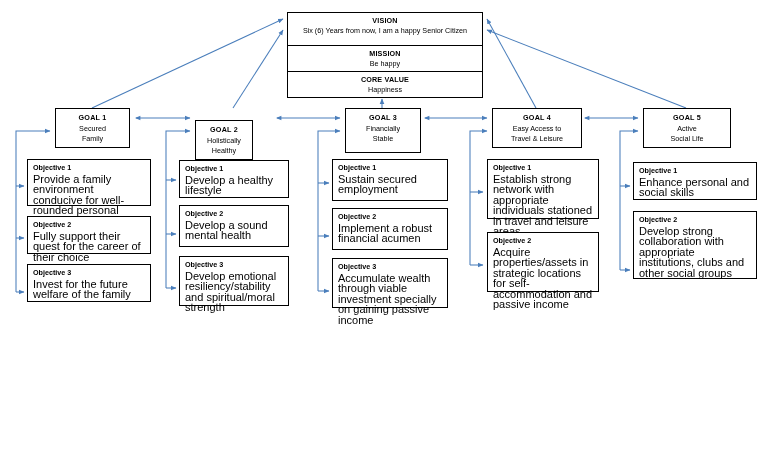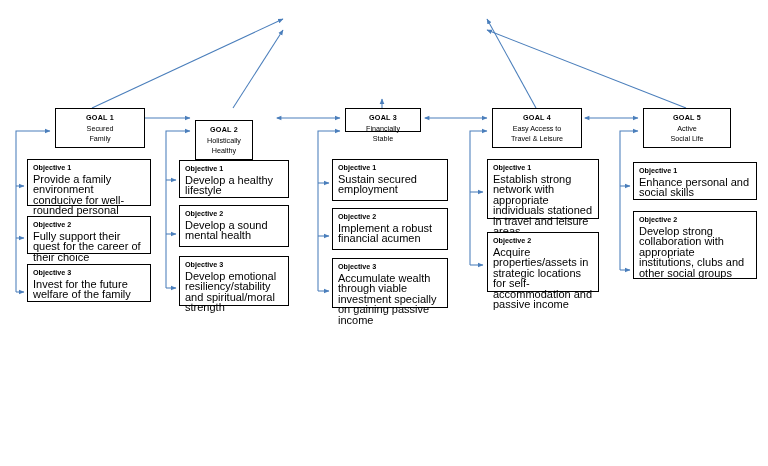--- a/index.html
+++ b/index.html
@@ -148,22 +148,36 @@
       <path d="M470,192 L483,192" marker-end="url(#ah)"></path>
       <path d="M470,265 L483,265" marker-end="url(#ah)"></path>
 
       <path d="M620,186 L620,131 L638,131" marker-end="url(#ah)"></path>
       <path d="M620,186 L620,270"></path>
       <path d="M620,186 L630,186" marker-end="url(#ah)"></path>
       <path d="M620,270 L630,270" marker-end="url(#ah)"></path>
     </g>
   </svg>
 
-
-  <div class="box goal" style="left:55px;top:108px;width:90px;height:40px;">
+  <div class="vmc">
+    <div class="vmc-row" style="height:34px;">
+      <div class="vmc-title">VISION</div>
+      <div class="vmc-text">Six (6) Years from now, I am a happy Senior Citizen</div>
+    </div>
+    <div class="vmc-row" style="height:26px;">
+      <div class="vmc-title">MISSION</div>
+      <div class="vmc-text">Be happy</div>
+    </div>
+    <div class="vmc-row" style="height:26px;">
+      <div class="vmc-title">CORE VALUE</div>
+      <div class="vmc-text">Happiness</div>
+    </div>
+  </div>
+
+  <div class="box goal" style="left:55px;top:108px;width:75px;height:40px;">
     <div class="goal-title">GOAL 1</div>
     <div class="goal-text">Secured</div>
     <div class="goal-text">Family</div>
   </div>
   <div class="box obj" style="left:27px;top:159px;width:124px;height:47px;">
     <div class="obj-title">Objective 1</div>
     <div class="obj-text">Provide a family environment conducive for well-rounded personal growth</div>
   </div>
   <div class="box obj" style="left:27px;top:216px;width:124px;height:38px;">
     <div class="obj-title">Objective 2</div>
@@ -185,21 +199,21 @@
   </div>
   <div class="box obj" style="left:179px;top:205px;width:110px;height:42px;">
     <div class="obj-title">Objective 2</div>
     <div class="obj-text">Develop a sound mental health</div>
   </div>
   <div class="box obj" style="left:179px;top:256px;width:110px;height:50px;">
     <div class="obj-title">Objective 3</div>
     <div class="obj-text">Develop emotional resiliency/stability and spiritual/moral strength</div>
   </div>
 
-  <div class="box goal" style="left:345px;top:108px;width:76px;height:24px;">
+  <div class="box goal" style="left:345px;top:108px;width:76px;height:45px;">
     <div class="goal-title">GOAL 3</div>
     <div class="goal-text">Financially</div>
     <div class="goal-text">Stable</div>
   </div>
   <div class="box obj" style="left:332px;top:159px;width:116px;height:42px;">
     <div class="obj-title">Objective 1</div>
     <div class="obj-text">Sustain secured employment</div>
   </div>
   <div class="box obj" style="left:332px;top:208px;width:116px;height:42px;">
     <div class="obj-title">Objective 2</div>

